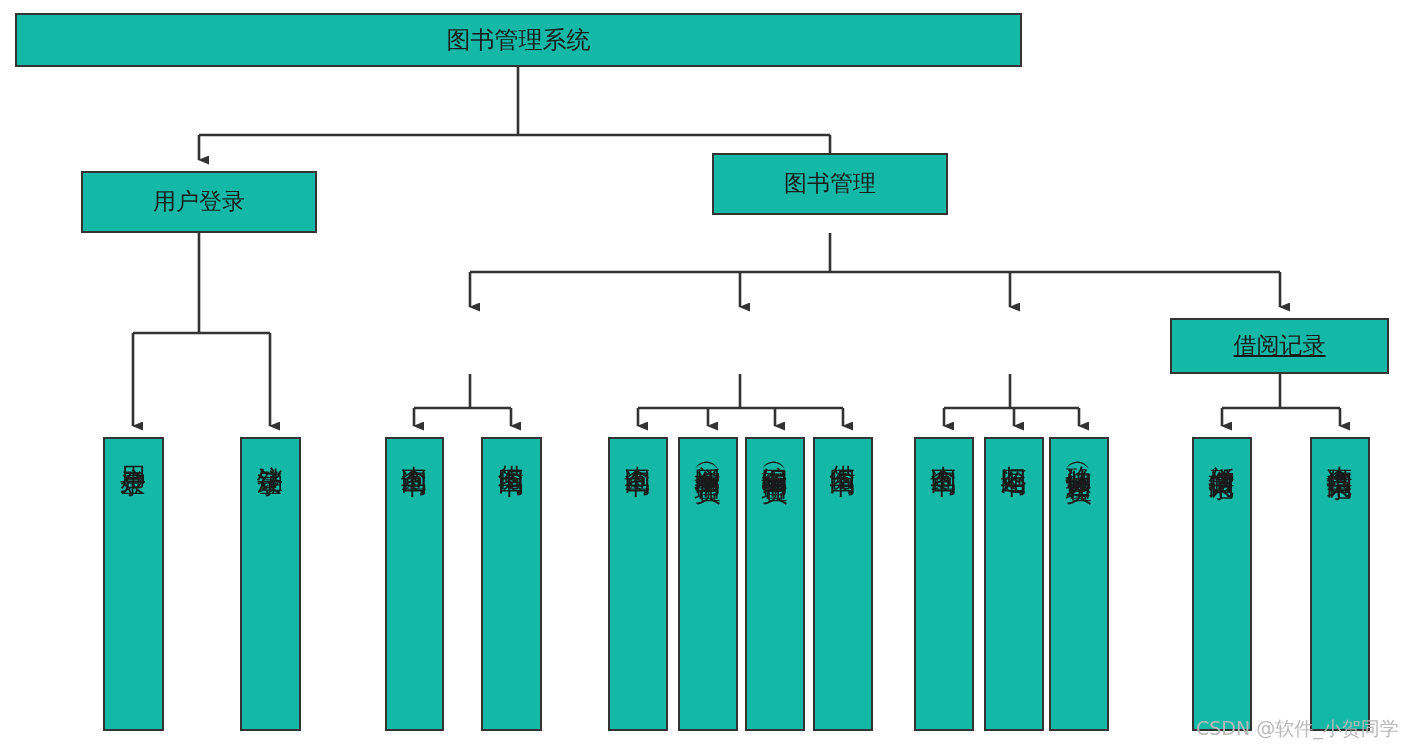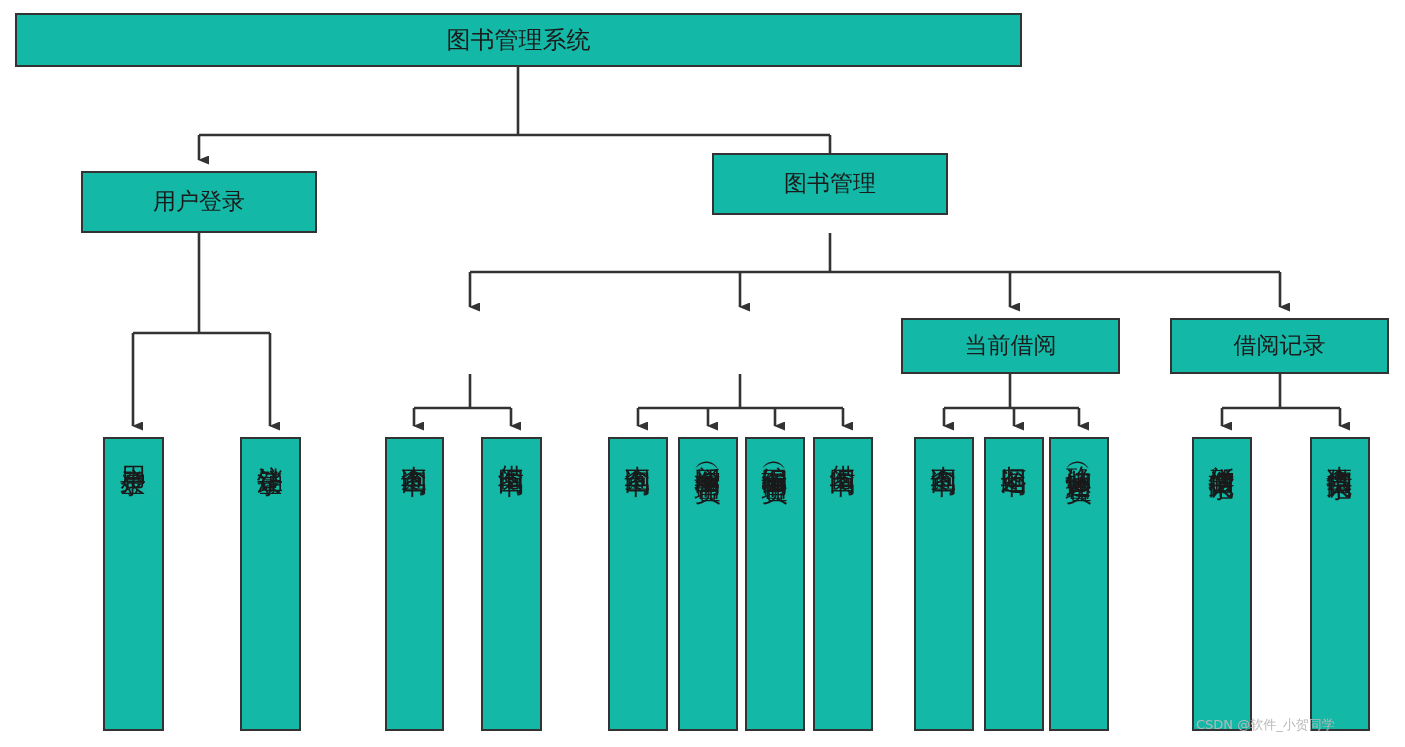--- a/index.html
+++ b/index.html
@@ -56,21 +56,21 @@
     writing-mode: vertical-rl;
     text-orientation: upright;
     font-size: 26px;
     letter-spacing: 2px;
     line-height: 1;
     white-space: normal;
   }
   .watermark {
     position: absolute;
     color: #b8b8b8;
-    font-size: 13px;
+    font-size: 19px;
     white-space: nowrap;
     font-family: "DejaVu Sans", "Liberation Sans", sans-serif;
   }
 </style>
 </head>
 <body>
 
 <div id="diagram-root">
 
   <svg class="connectors" viewBox="0 0 1405 747" xmlns="http://www.w3.org/2000/svg">
@@ -128,24 +128,21 @@
     <span class="node-label">图书管理系统</span>
   </div>
 
   <div class="node horizontal" style="left:81px; top:171px; width:236px; height:62px;">
     <span class="node-label">用户登录</span>
   </div>
   <div class="node horizontal" style="left:712px; top:153px; width:236px; height:62px;">
     <span class="node-label">图书管理</span>
   </div>
 
-  <div class="node horizontal" style="left:901px; top:318px; width:219px; height:56px;">
-    <span class="node-label">当前借阅</span>
-  </div>
-  <div class="node horizontal" style="left:1170px; top:318px; width:219px; height:56px;">
+  <div class="node horizontal" style="left:1170px; top:318px; width:219px; height:56px;text-decoration:underline;">
     <span class="node-label">借阅记录</span>
   </div>
 
   <div class="node vertical" style="left:103px; top:437px; width:61px; height:294px;">
     <span class="node-label">用户登录</span>
   </div>
   <div class="node vertical" style="left:240px; top:437px; width:61px; height:294px;">
     <span class="node-label">注销登录</span>
   </div>
   <div class="node vertical" style="left:385px; top:437px; width:59px; height:294px;">

